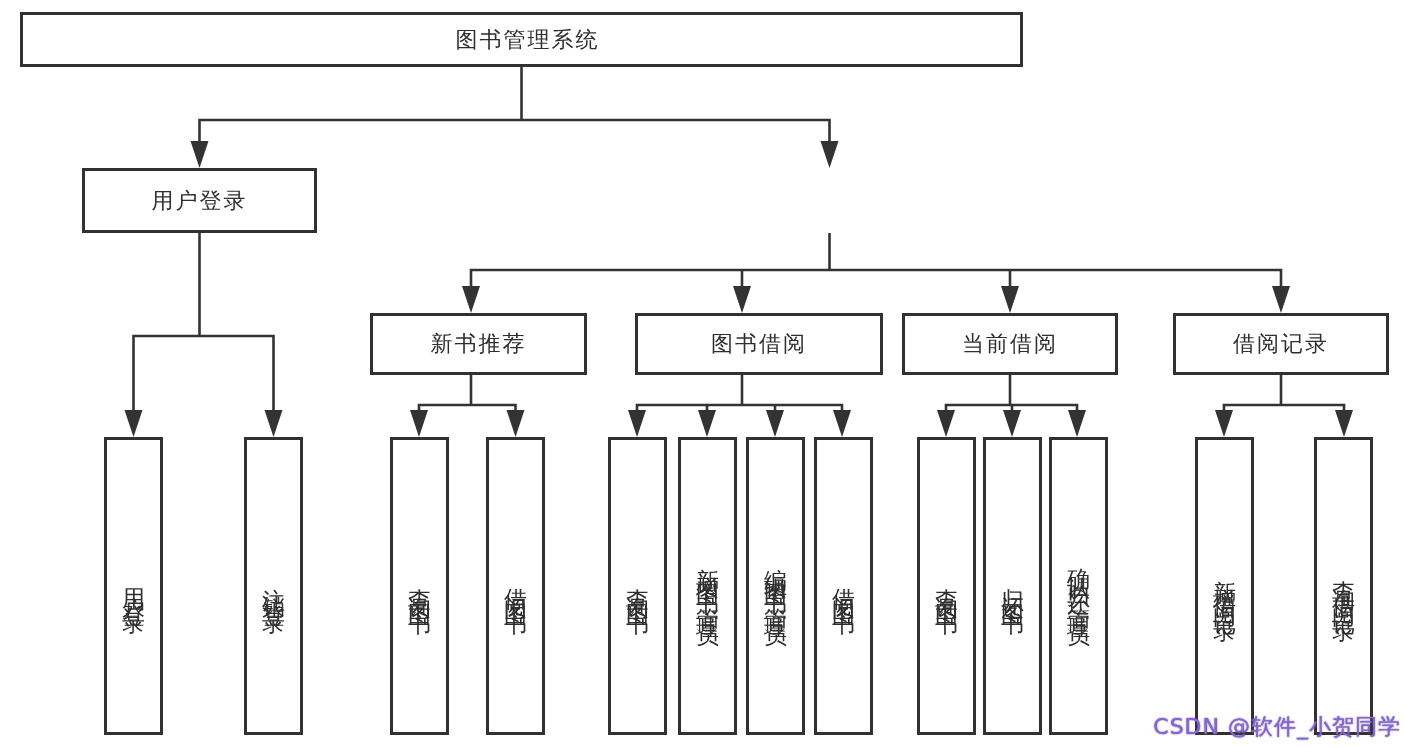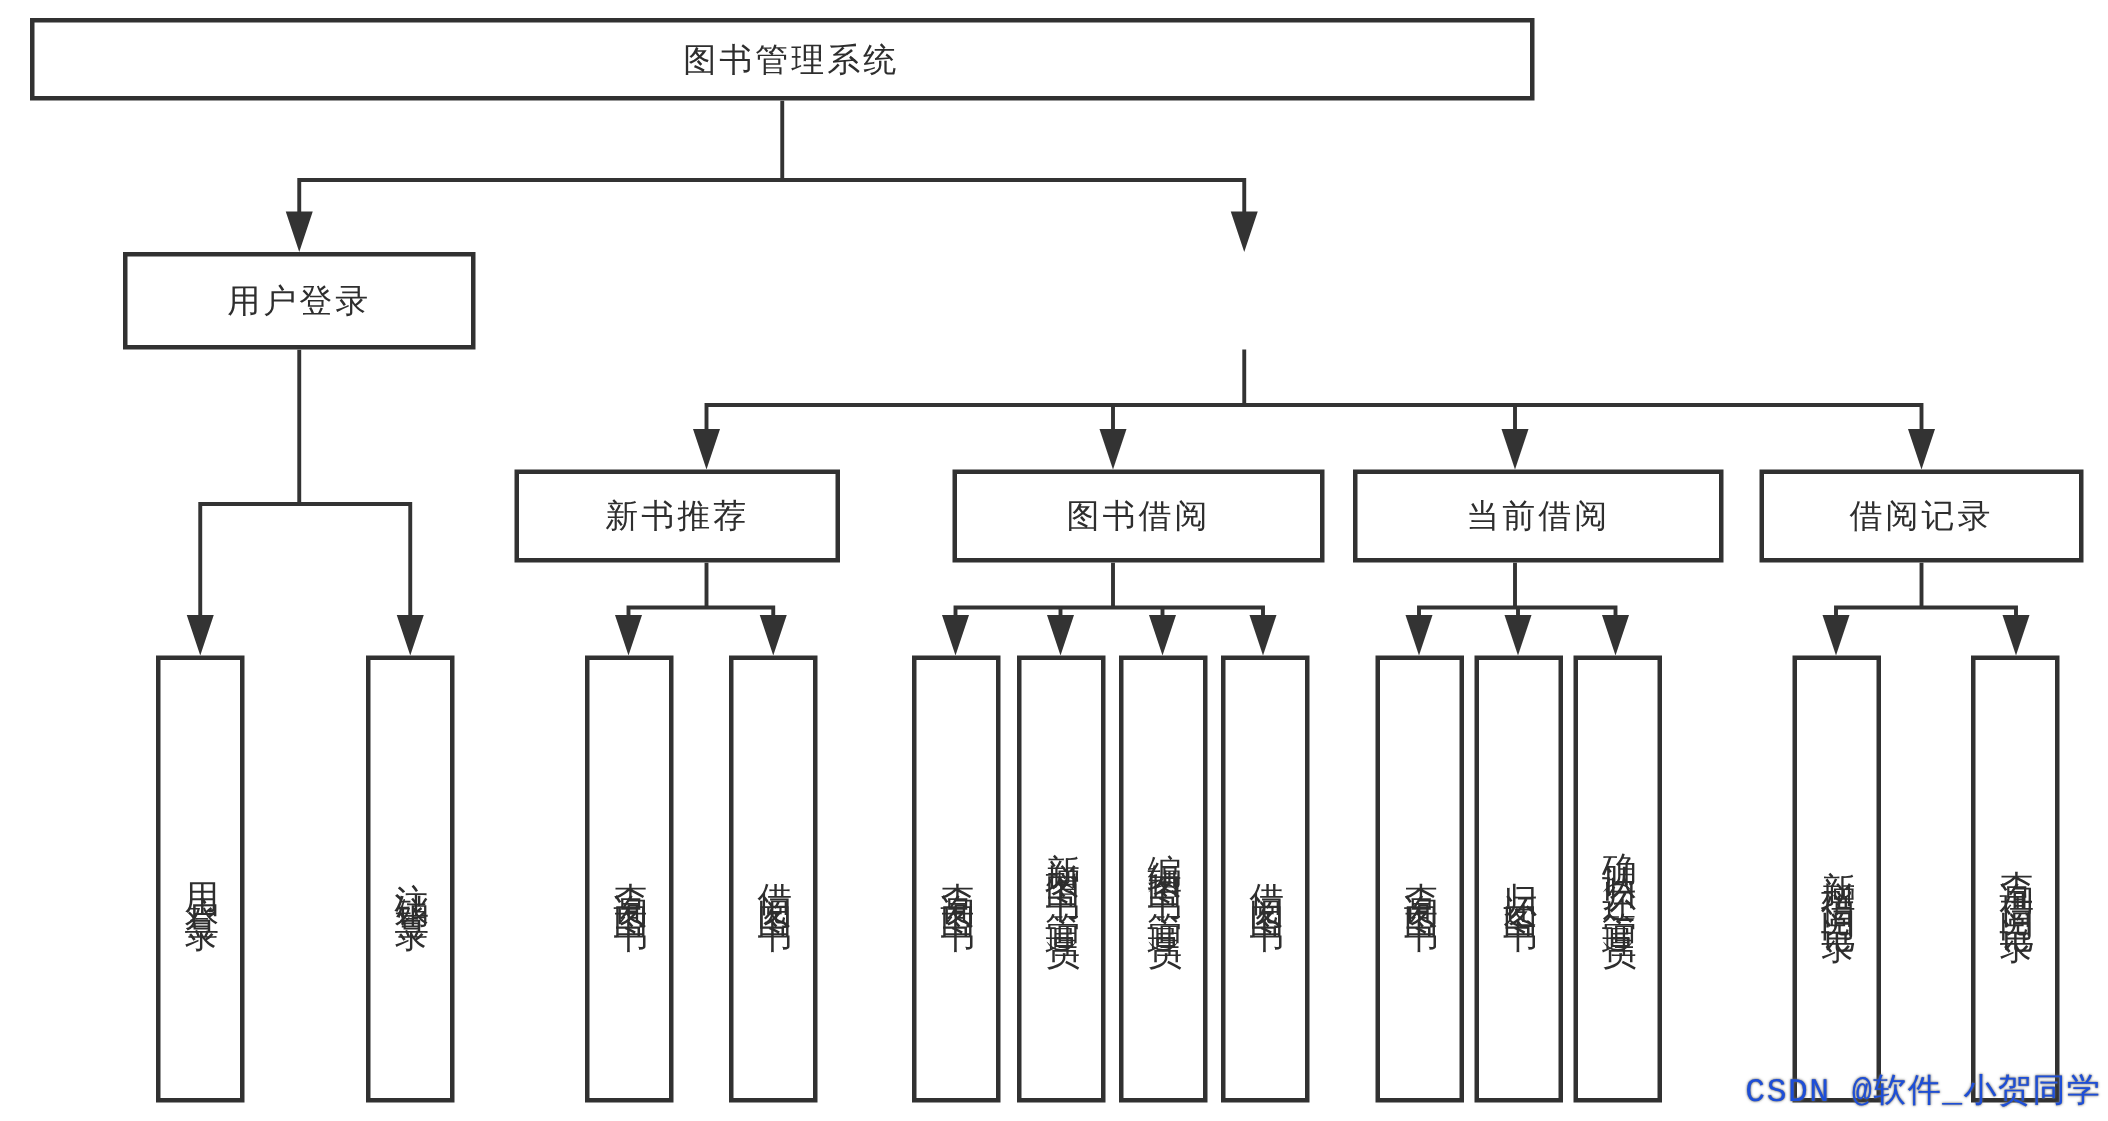--- a/index.html
+++ b/index.html
@@ -19,24 +19,23 @@
   .h-label { font-size:22px; letter-spacing:2px; color:#2e2e2e; white-space:nowrap; }
   .leaf { top:437px; width:59px; height:298px; }
   .v-label {
     writing-mode:vertical-rl; text-orientation:mixed;
     font-size:23px; line-height:1; letter-spacing:8px; color:#2e2e2e;
   }
   .lvl2 { top:168px; width:235px; height:65px; }
   .lvl3 { top:313px; height:62px; }
   .watermark {
     position:absolute; right:4px; bottom:5px;
-    font-size:22px; color:#1d4ed8; letter-spacing:1px; white-space:nowrap;
+    font-size:22px; color:#8b5cf6; letter-spacing:1px; white-space:nowrap;
     text-shadow:0 0 2px rgba(110,110,110,0.85), 0 0 1px rgba(90,90,90,0.9);
     z-index:5;
-    font-family:Liberation Mono, monospace;
   }
 </style>
 </head>
 <body>
 
 <div class="canvas">
 
   <svg class="wires" viewBox="0 0 1405 747" xmlns="http://www.w3.org/2000/svg">
     <g>
       <path d="M521.5,67 V120"></path>
@@ -93,27 +92,27 @@
   </svg>
 
   <div class="node" style="left:20px; top:12px; width:1003px; height:55px;padding-left:12px;">
     <span class="h-label">图书管理系统</span>
   </div>
 
   <div class="node lvl2" style="left:82px;">
     <span class="h-label">用户登录</span>
   </div>
 
-  <div class="node lvl3" style="left:343px; width:217px;">
+  <div class="node lvl3" style="left:370px; width:217px;">
     <span class="h-label">新书推荐</span>
   </div>
   <div class="node lvl3" style="left:635px; width:248px;">
     <span class="h-label">图书借阅</span>
   </div>
-  <div class="node lvl3" style="left:902px; width:247px;">
+  <div class="node lvl3" style="left:902px; width:216px;">
     <span class="h-label">当前借阅</span>
   </div>
   <div class="node lvl3" style="left:1173px; width:216px;">
     <span class="h-label">借阅记录</span>
   </div>
 
   <div class="node leaf" style="left:104px;">
     <span class="v-label">用户登录</span>
   </div>
   <div class="node leaf" style="left:244px;">

